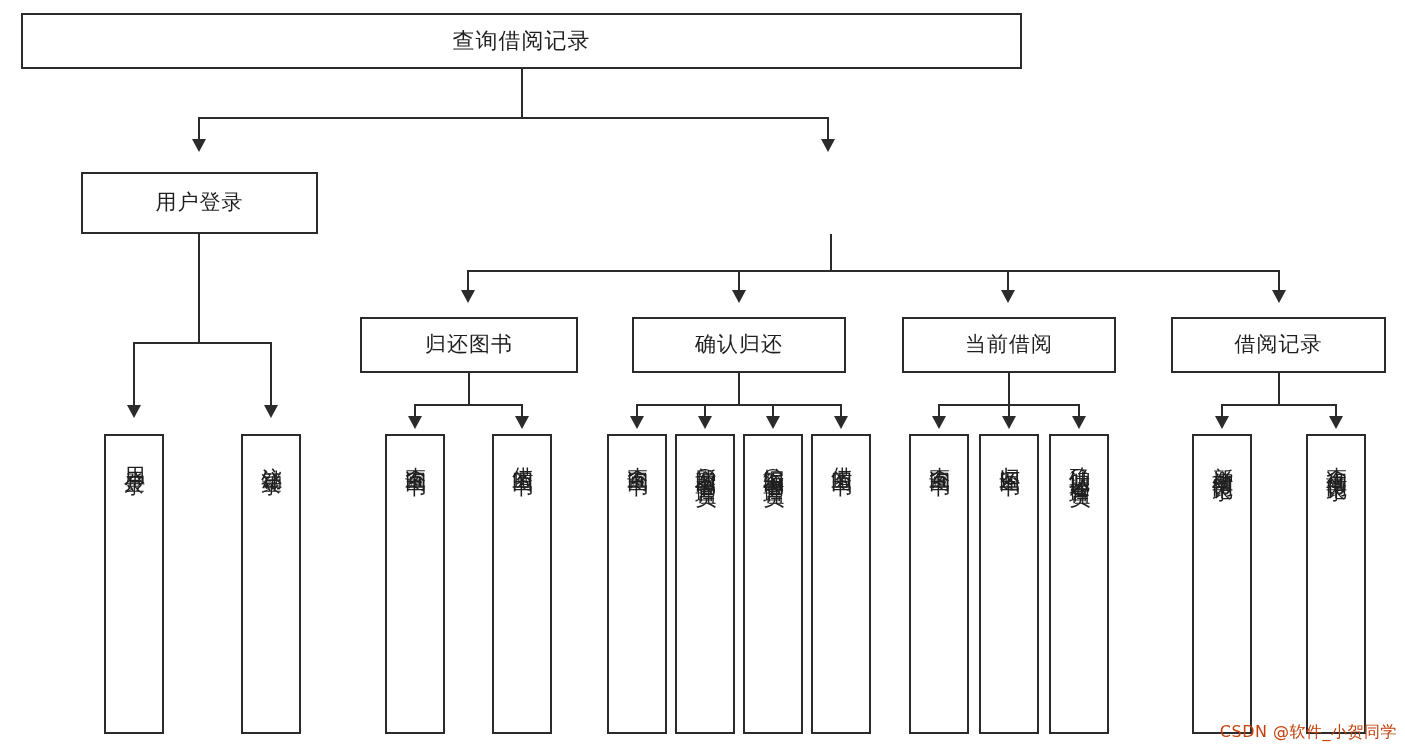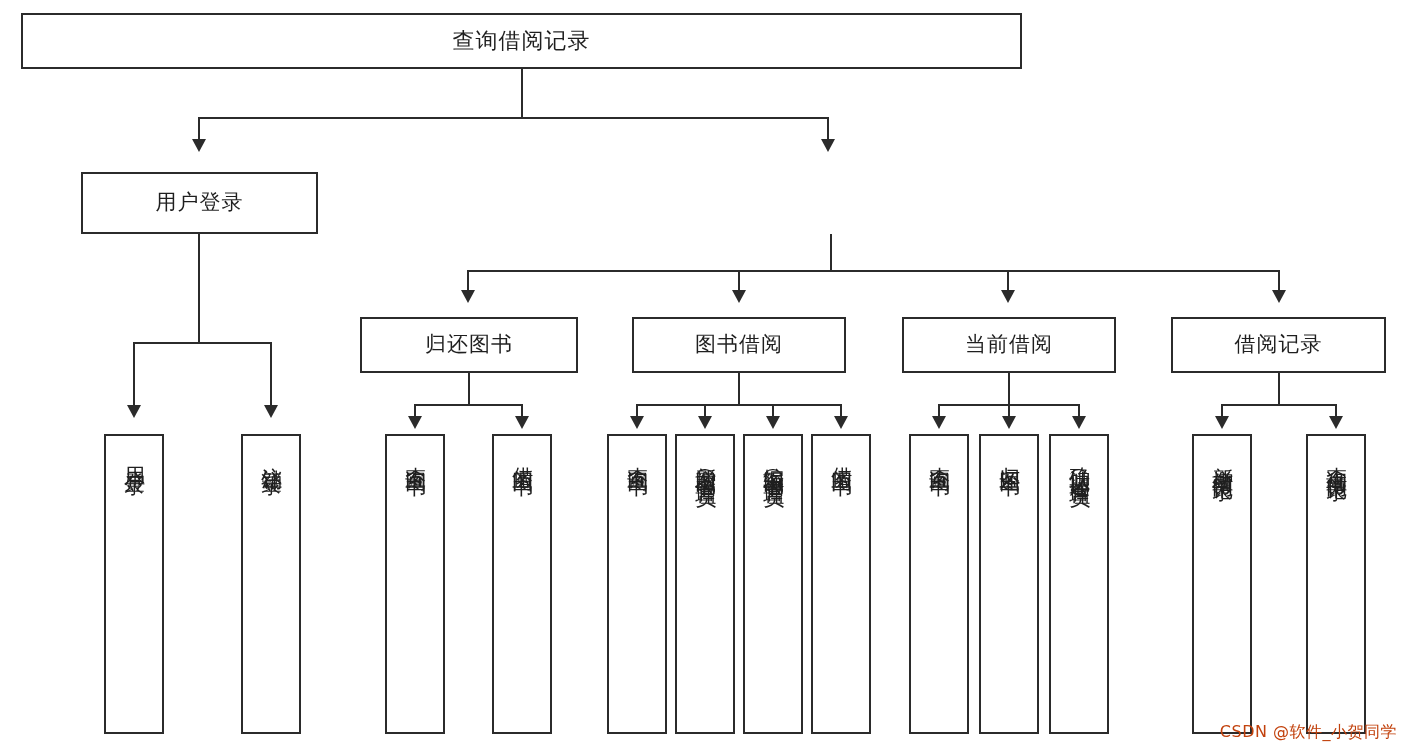--- a/index.html
+++ b/index.html
@@ -116,21 +116,21 @@
   <div class="arrow" style="left:732px; top:290px;"></div>
   <div class="vline" style="left:1007px; top:270px; width:2px; height:22px;"></div>
   <div class="arrow" style="left:1001px; top:290px;"></div>
   <div class="vline" style="left:1278px; top:270px; width:2px; height:22px;"></div>
   <div class="arrow" style="left:1272px; top:290px;"></div>
 
   <div class="node lvl2" style="left:360px; top:317px; width:218px; height:56px;">
     <span class="label">归还图书</span>
   </div>
   <div class="node lvl2" style="left:632px; top:317px; width:214px; height:56px;">
-    <span class="label">图书借阅</span>
+    <span class="label">确认归还</span>
   </div>
   <div class="node lvl2" style="left:1171px; top:317px; width:215px; height:56px;">
     <span class="label">借阅记录</span>
   </div>
   <div class="node lvl2" style="left:902px; top:317px; width:214px; height:56px;">
     <span class="label">当前借阅</span>
   </div>
 
   <div class="vline" style="left:468px; top:373px; width:2px; height:32px;"></div>
   <div class="hline" style="left:414px; top:404px; width:108px; height:2px;"></div>

